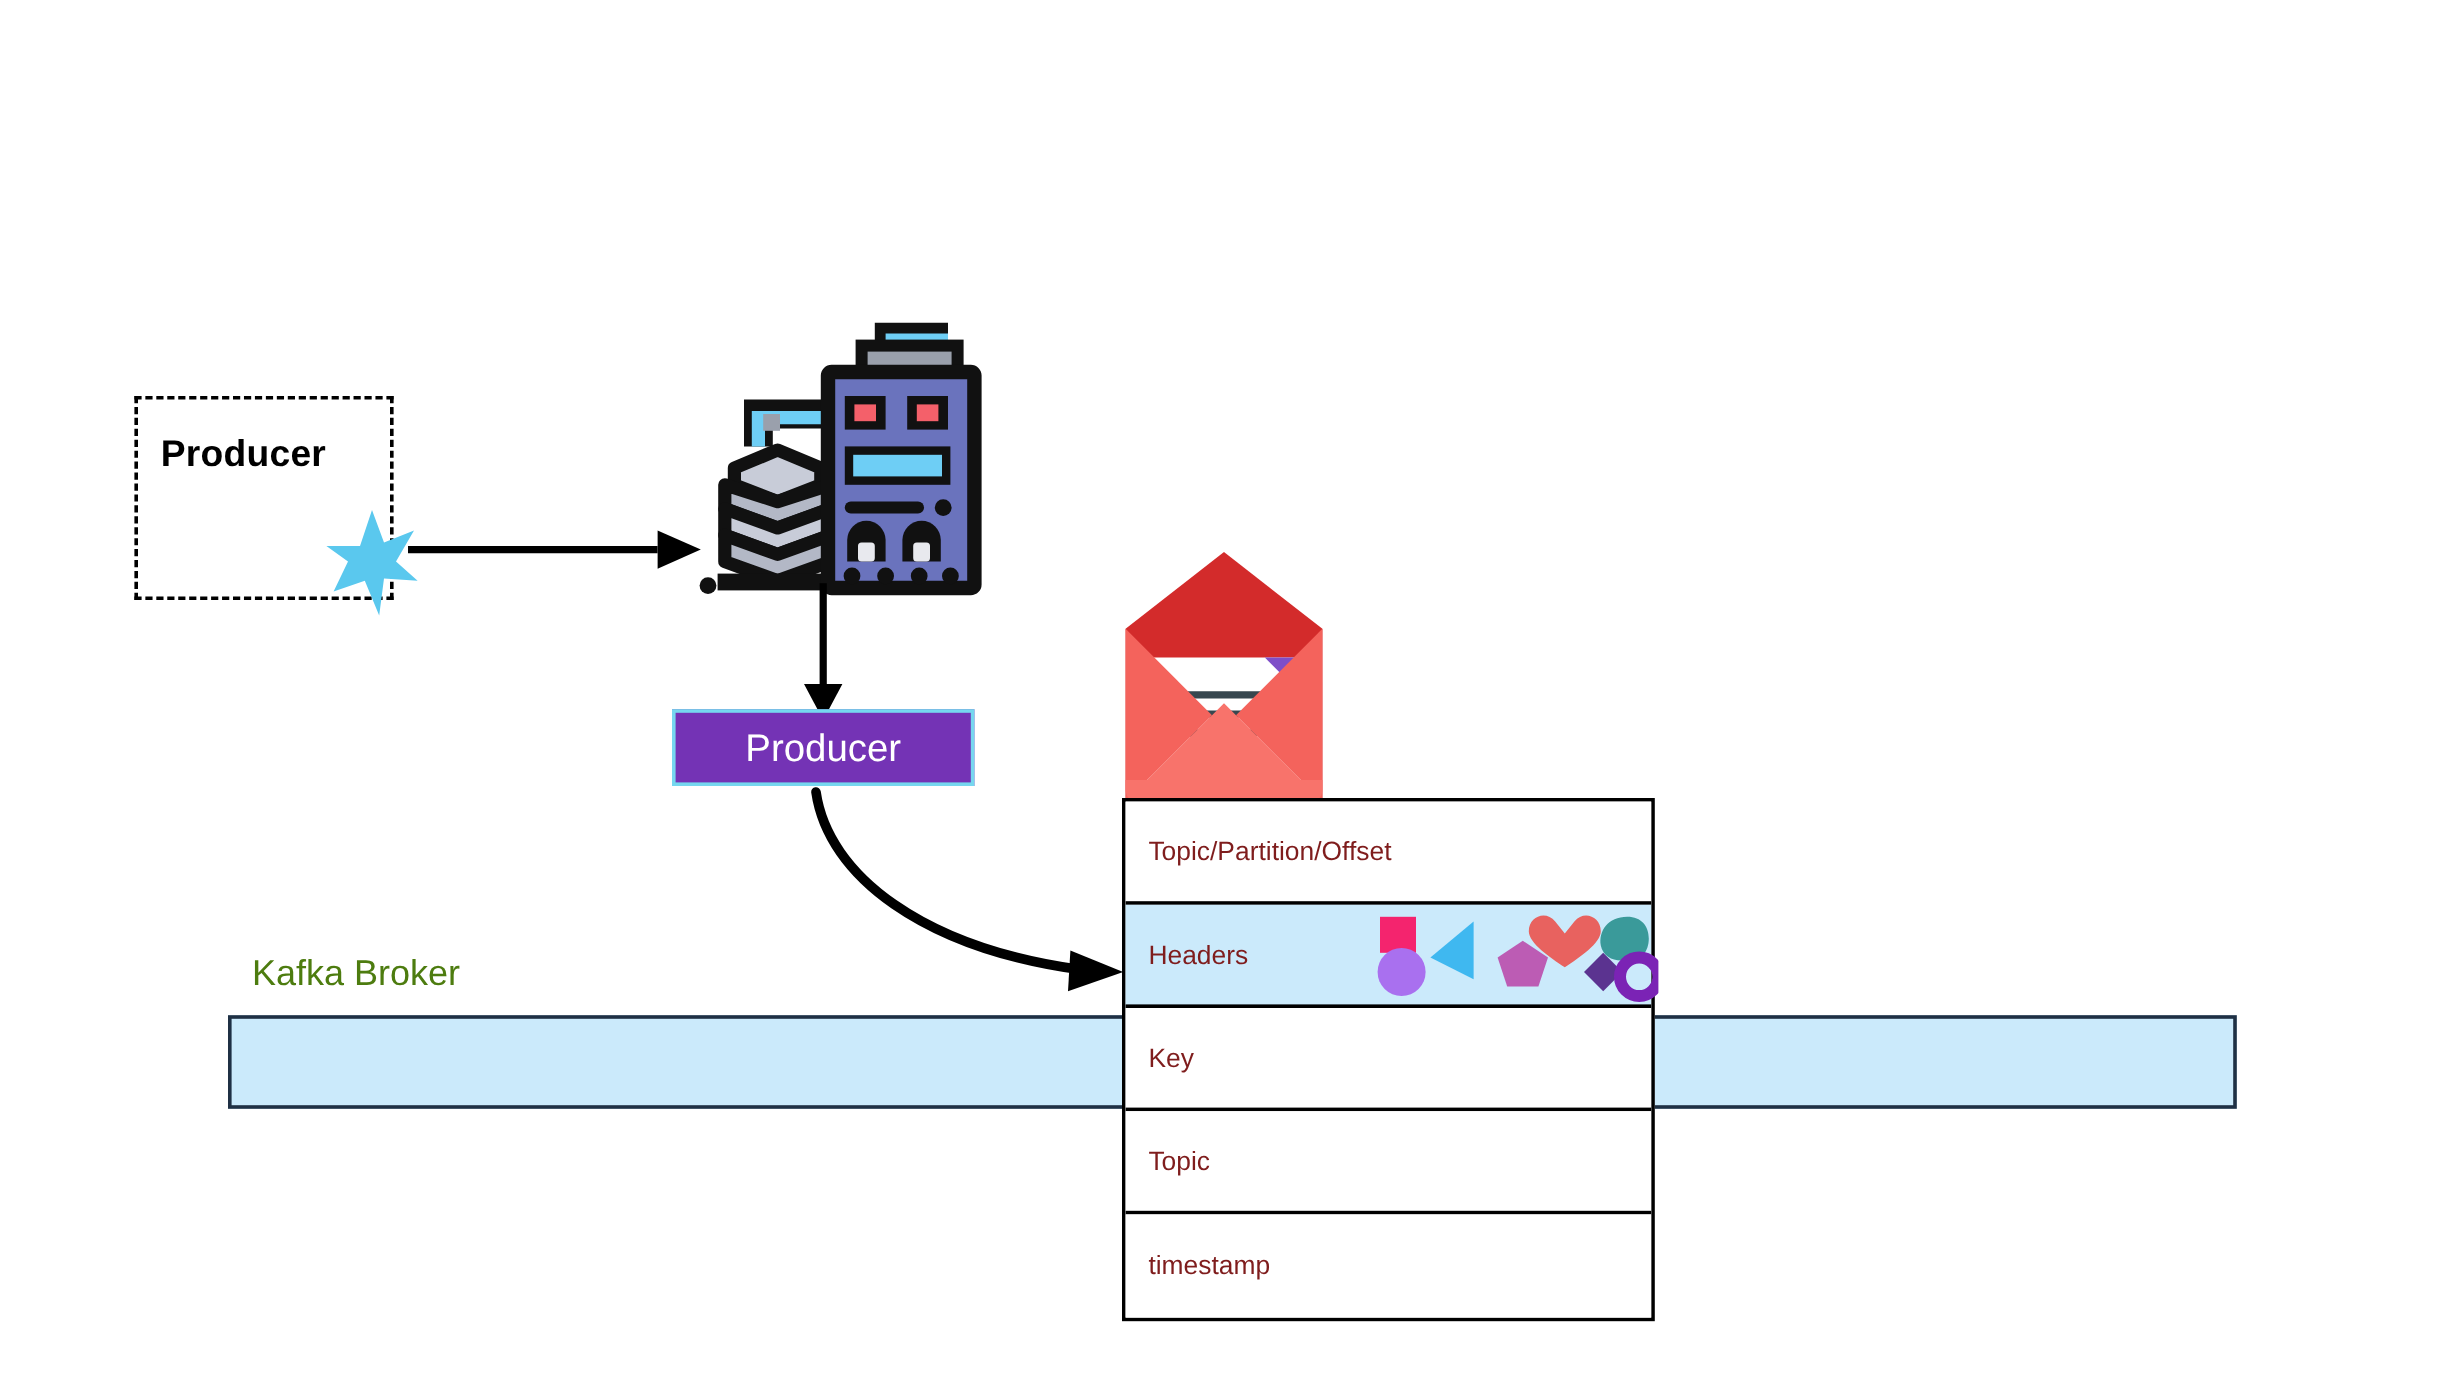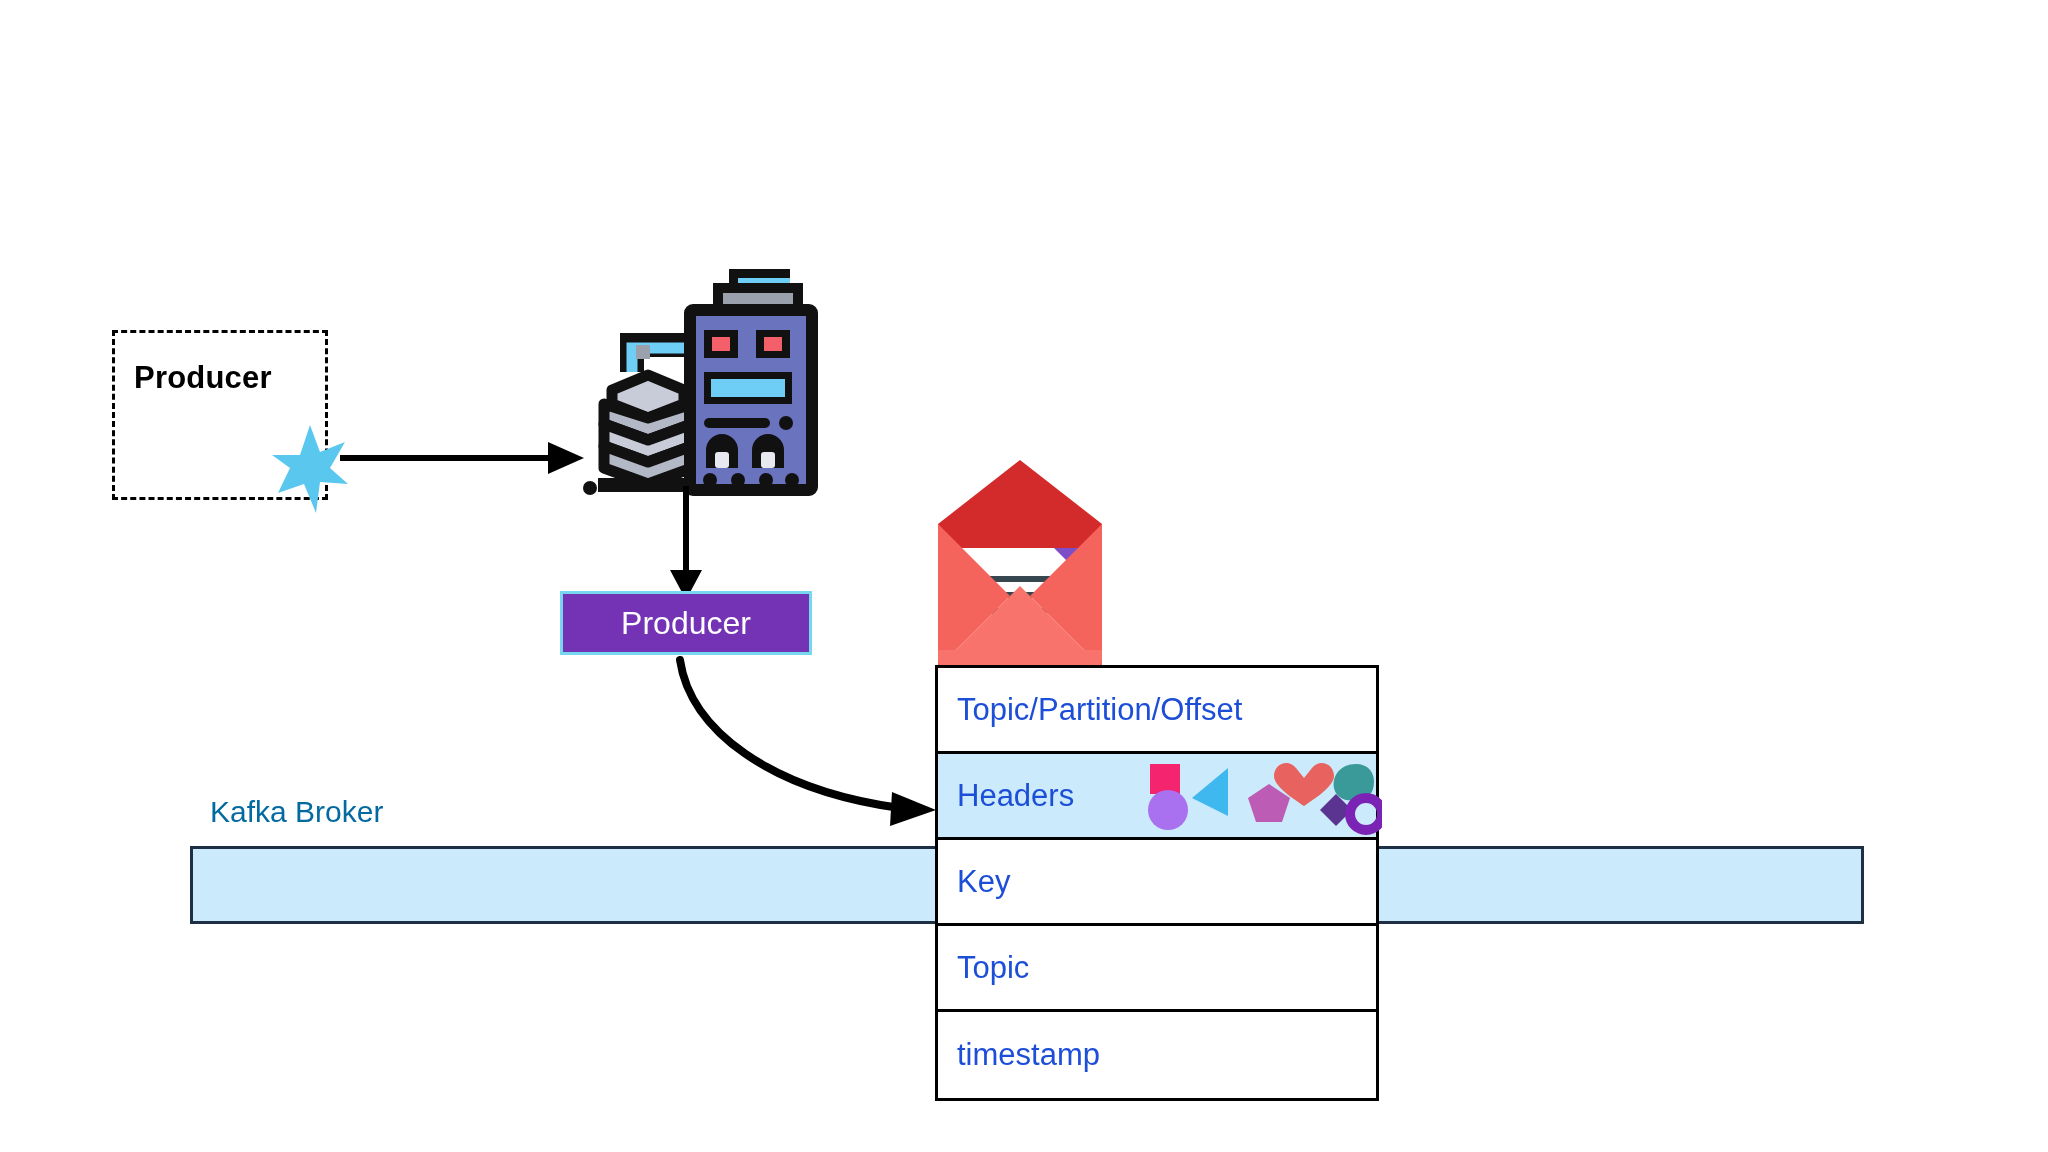--- a/index.html
+++ b/index.html
@@ -43,21 +43,21 @@
     letter-spacing: 0.2px;
     white-space: nowrap;
   }
 
   
   .broker-label {
     position: absolute;
     left: 210px;
     top: 795px;
     font-size: 30px;
-    color: #0369a1;
+    color: #4d7c0f;
     white-space: nowrap;
   }
   .broker-bar {
     position: absolute;
     left: 190px;
     top: 846px;
     width: 1674px;
     height: 78px;
     background: #cbeafb;
     border: 3px solid #1f3044;
@@ -99,22 +99,22 @@
     height: 86px;
     border-bottom: 3px solid #000000;
     box-sizing: border-box;
     display: flex;
     align-items: center;
     background: #ffffff;
   }
   .record-row:last-child { border-bottom: none; }
   .record-row.highlight { background: #cbeafb; }
   .record-label {
-    font-size: 31px;
-    color: #1d4ed8;
+    font-size: 22px;
+    color: #7f1d1d;
     padding-left: 19px;
     white-space: nowrap;
   }
   .header-shapes {
     position: absolute;
     left: 200px;
     top: 0;
     width: 244px;
     height: 86px;
     pointer-events: none;

